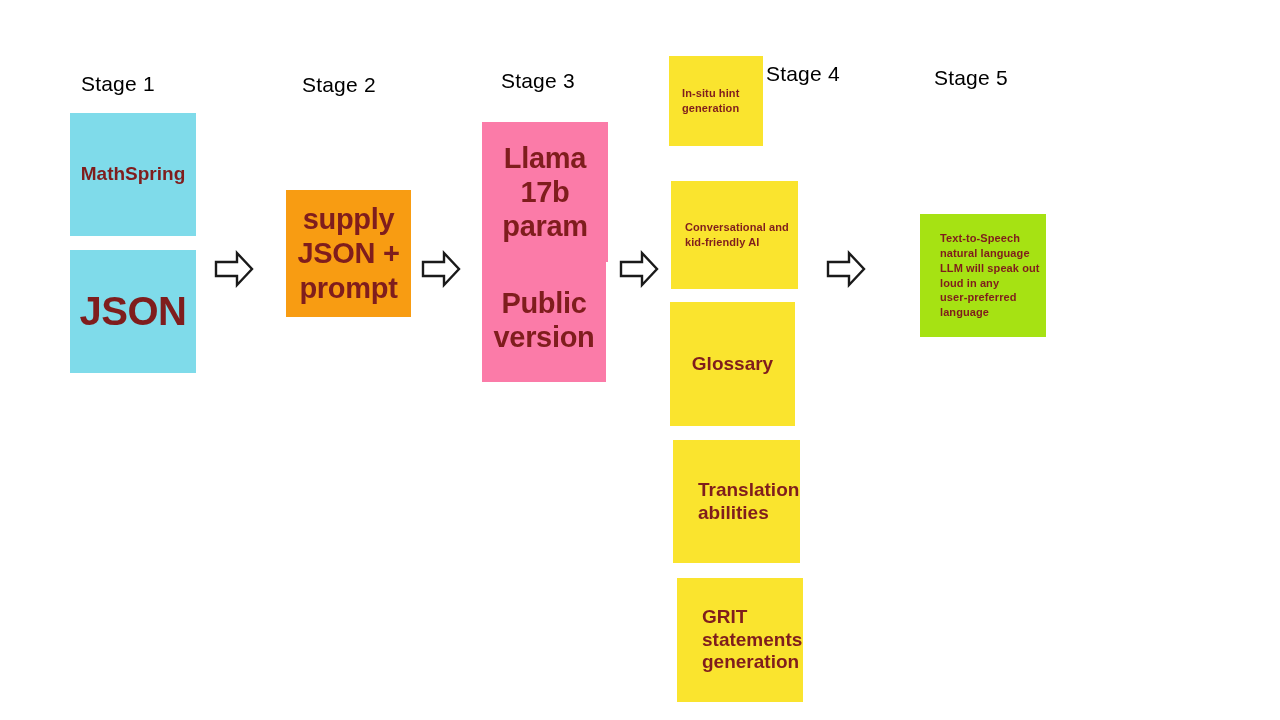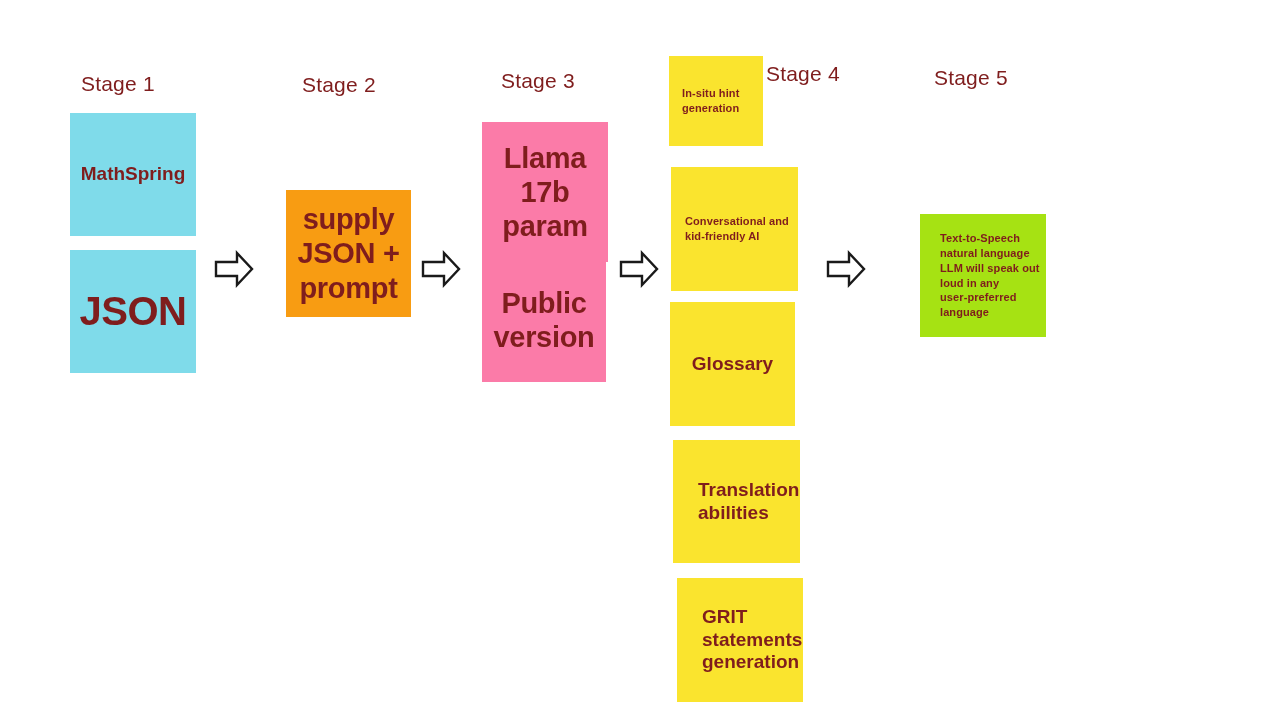--- a/index.html
+++ b/index.html
@@ -15,21 +15,21 @@
     overflow: hidden;
     font-family: "Liberation Sans", sans-serif;
   }
 
   
   .stage-label {
     position: absolute;
     font-family: "Liberation Sans", sans-serif;
     font-size: 21px;
     font-weight: 400;
-    color: #7f1d1d;
+    color: #000000;
     white-space: nowrap;
     letter-spacing: 0.2px;
   }
 
   
   .node {
     position: absolute;
     box-sizing: border-box;
     display: flex;
     align-items: center;
@@ -120,21 +120,21 @@
         <polygon points="3,14 24,14 24,5 39,21 24,37 24,28 3,28" fill="#ffffff" stroke="#1a1a1a" stroke-width="2.4" stroke-linejoin="miter"></polygon>
       </svg>
     </span>
   </div>
 
   <div class="node t-sm align-left" style="left:669px; top:56px; width:94px; height:90px; background:#FAE42E; padding-left:13px;">
     <span class="node-text">In-situ hint
 generation</span>
   </div>
 
-  <div class="node t-sm align-left" style="left:671px; top:167px; width:127px; height:124px; background:#FAE42E; padding-left:14px;">
+  <div class="node t-sm align-left" style="left:671px; top:181px; width:127px; height:108px; background:#FAE42E; padding-left:14px;">
     <span class="node-text">Conversational and
 kid-friendly AI</span>
   </div>
 
   <div class="node t-lg" style="left:670px; top:302px; width:125px; height:124px; background:#FAE42E;justify-content:center;">
     <span class="node-text">Glossary</span>
   </div>
 
   <div class="node t-lg align-left" style="left:673px; top:440px; width:127px; height:123px; background:#FAE42E; padding-left:25px;">
     <span class="node-text">Translation

